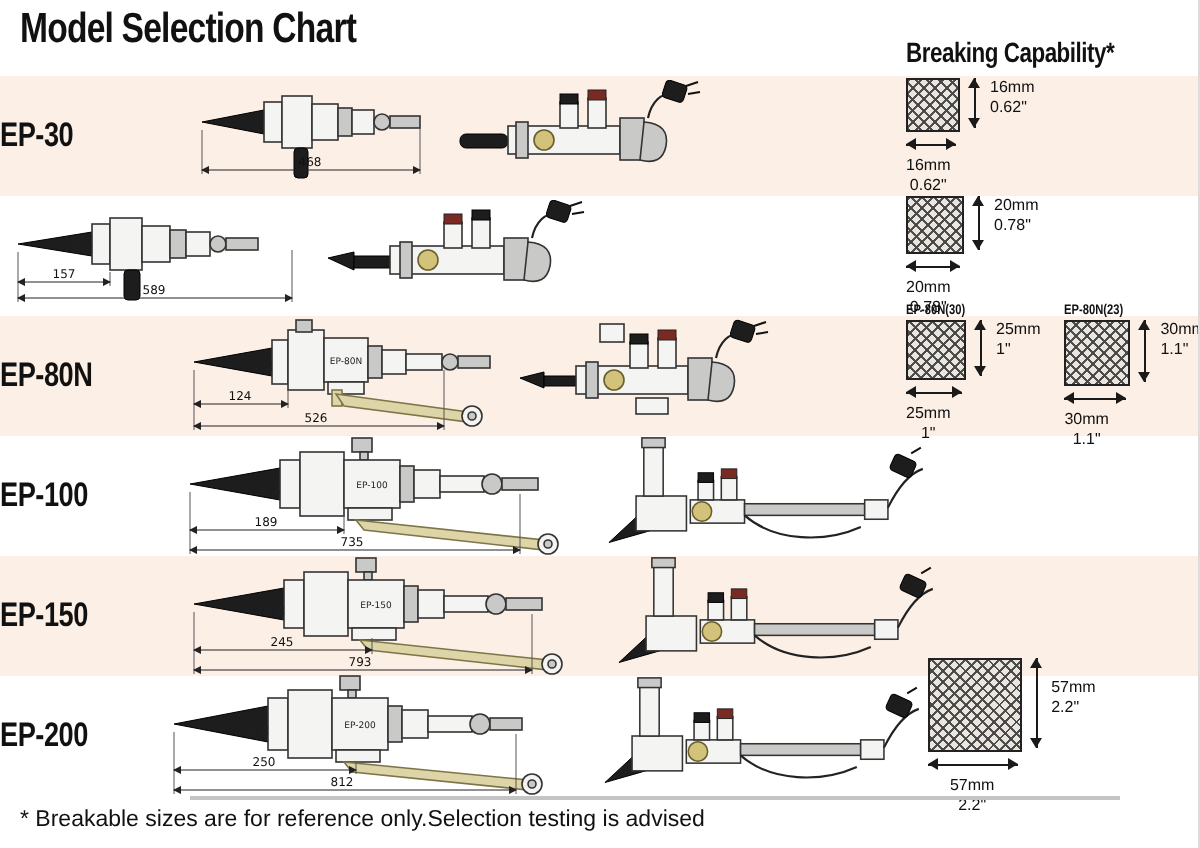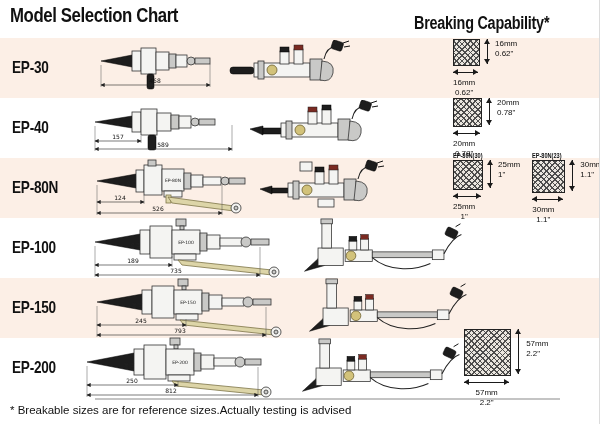--- a/index.html
+++ b/index.html
@@ -1,24 +1,24 @@
 <!DOCTYPE html>
 <html><head>
 <meta charset="utf-8">
 <style>
   html,body{margin:0;padding:0;background:#fff;}
   .page{position:relative;width:600px;height:424px;background:#fff;overflow:hidden;
         font-family:"Liberation Sans",sans-serif;color:#111;border-right:1px solid #dcdcdc;box-sizing:border-box;}
   .cx{display:inline-block;transform:scaleX(.8);transform-origin:0 50%;white-space:nowrap;}
   .hdr{height:38px;display:flex;justify-content:space-between;box-sizing:border-box;padding:3px 16px 4px 10px;}
   .title{font-size:21px;font-weight:800;letter-spacing:-.5px;align-self:flex-start;}
-  .cap-title{font-size:18px;font-weight:800;align-self:flex-end;letter-spacing:-.3px;}
+  .cap-title{font-size:14px;font-weight:800;align-self:flex-end;letter-spacing:-.3px;}
   .row{height:60px;display:flex;align-items:center;box-sizing:border-box;}
   .row.alt{background:#fcefe6;}
-  .model-cell{width:86px;padding-left:12px;box-sizing:border-box;font-size:17px;font-weight:800;letter-spacing:-.3px;}
+  .model-cell{width:86px;box-sizing:border-box;font-size:17px;font-weight:800;letter-spacing:-.3px;}
   .side-cell{display:flex;justify-content:flex-end;align-items:center;box-sizing:border-box;}
   .persp-cell{flex:1;display:flex;align-items:center;padding-left:10px;box-sizing:border-box;}
   .bc-cell{width:146px;display:flex;align-items:flex-end;box-sizing:border-box;padding-right:4px;}
   .bc{display:flex;flex-direction:column;align-items:flex-start;}
   .bc-title{font-size:7px;font-weight:700;margin-bottom:1px;}
   .bc-main{display:flex;align-items:flex-start;}
   .bc-sq{background:#eae6df;border:1px solid #222;
      background-image:repeating-linear-gradient(45deg,rgba(70,70,70,.95) 0 1px,transparent 1px 4px),
                       repeating-linear-gradient(135deg,rgba(70,70,70,.95) 0 1px,transparent 1px 4px);}
   .bc-vlab{font-size:8px;line-height:1.25;margin-left:3px;}
@@ -113,21 +113,20 @@
         <div class="harrow" style="width:25px"></div>
         <div class="bc-hlab">
           <div>16mm</div>
             <div>0.62"</div>
         </div>
       </div>
     </div>
   </div>
 
   <div class="row">
-    <div class="model-cell"><span class="cx">EP-40</span></div>
     <div class="side-cell" style="width:154px">
       <svg width="148" height="52" viewBox="0 0 148 52">
         <polygon points="3,20 40,14 40,26" class="f-dk"></polygon>
         <rect x="40" y="10" width="9" height="20" class="f-lt"></rect>
         <rect x="49" y="7" width="16" height="26" class="f-lt"></rect>
         <rect x="65" y="11" width="14" height="18" class="f-lt"></rect>
         <rect x="79" y="13" width="8" height="14" class="f-md"></rect>
         <rect x="87" y="14" width="12" height="12" class="f-lt"></rect>
         <circle cx="103" cy="20" r="4" class="f-md"></circle>
         <rect x="107" y="17" width="16" height="6" class="f-md"></rect>
@@ -443,16 +442,16 @@
           <div>57mm</div>
             <div>2.2"</div>
         </div>
       </div>
     </div>
   </div>
 
   <div class="bottom-rule"></div>
 
   <div class="ftr">
-    <span>* Breakable sizes are for reference sizes.Actually testing is advised</span>
+    <span>* Breakable sizes are for reference only.Selection testing is advised</span>
   </div>
 
 </div>
 
 </body></html>

